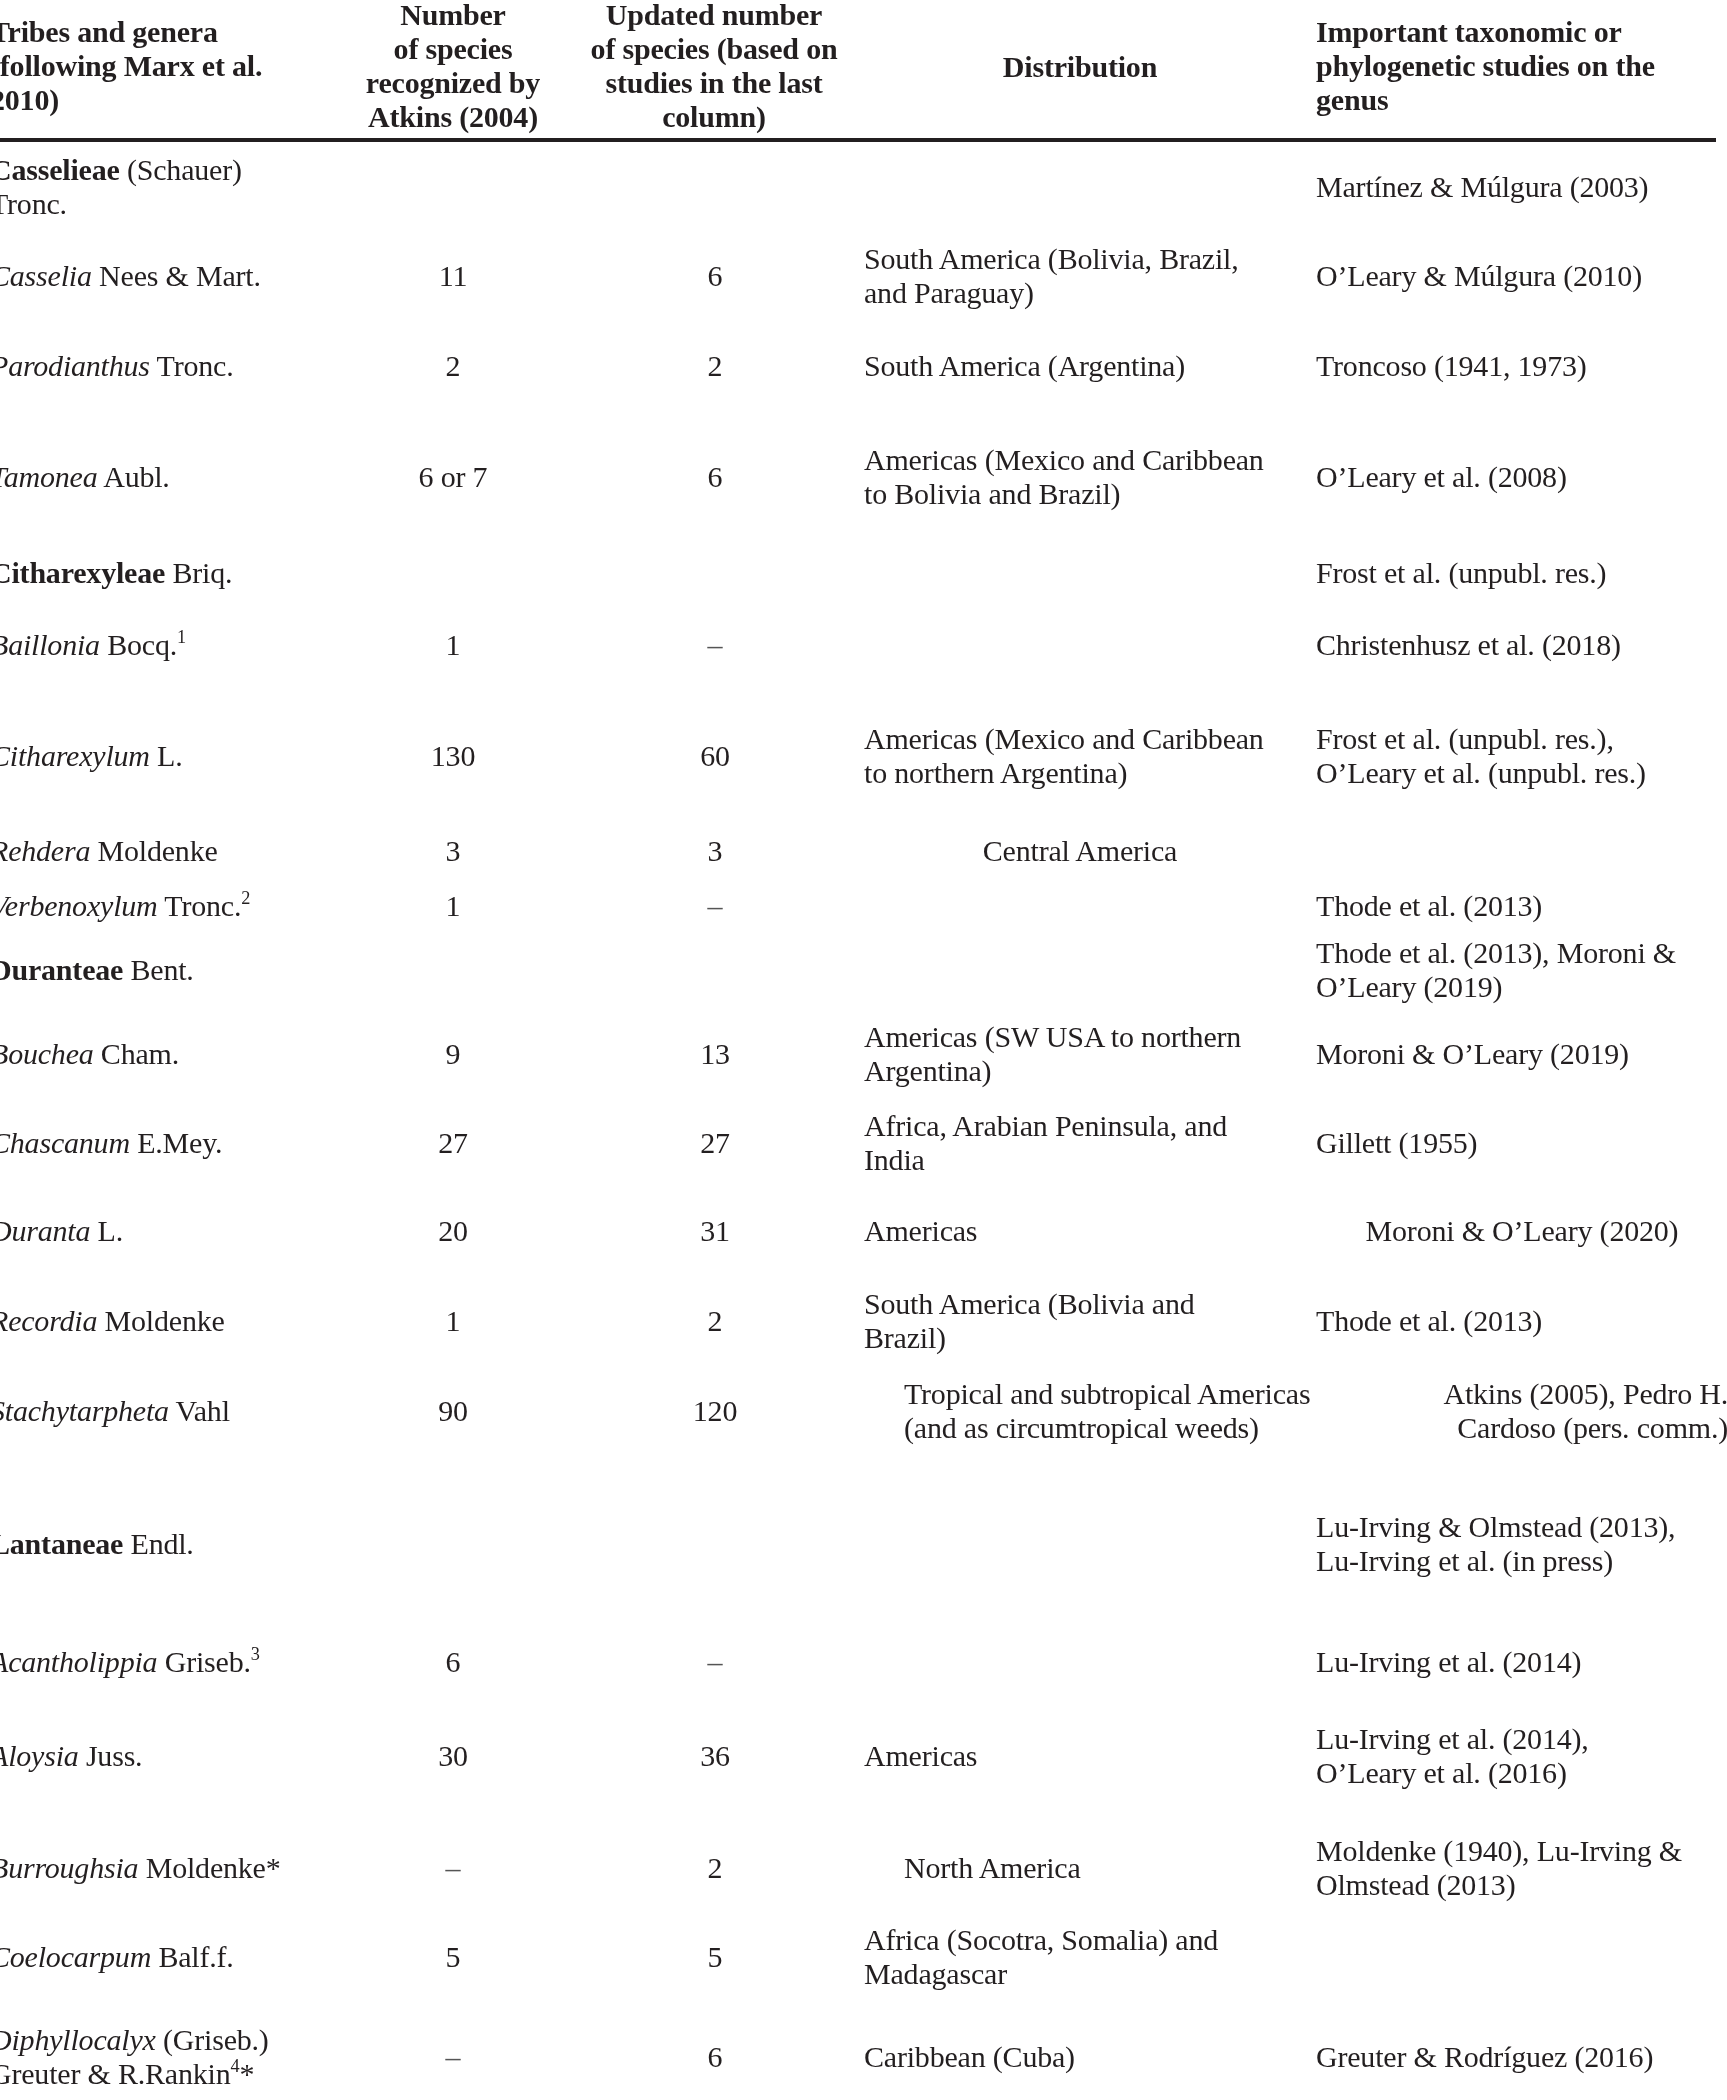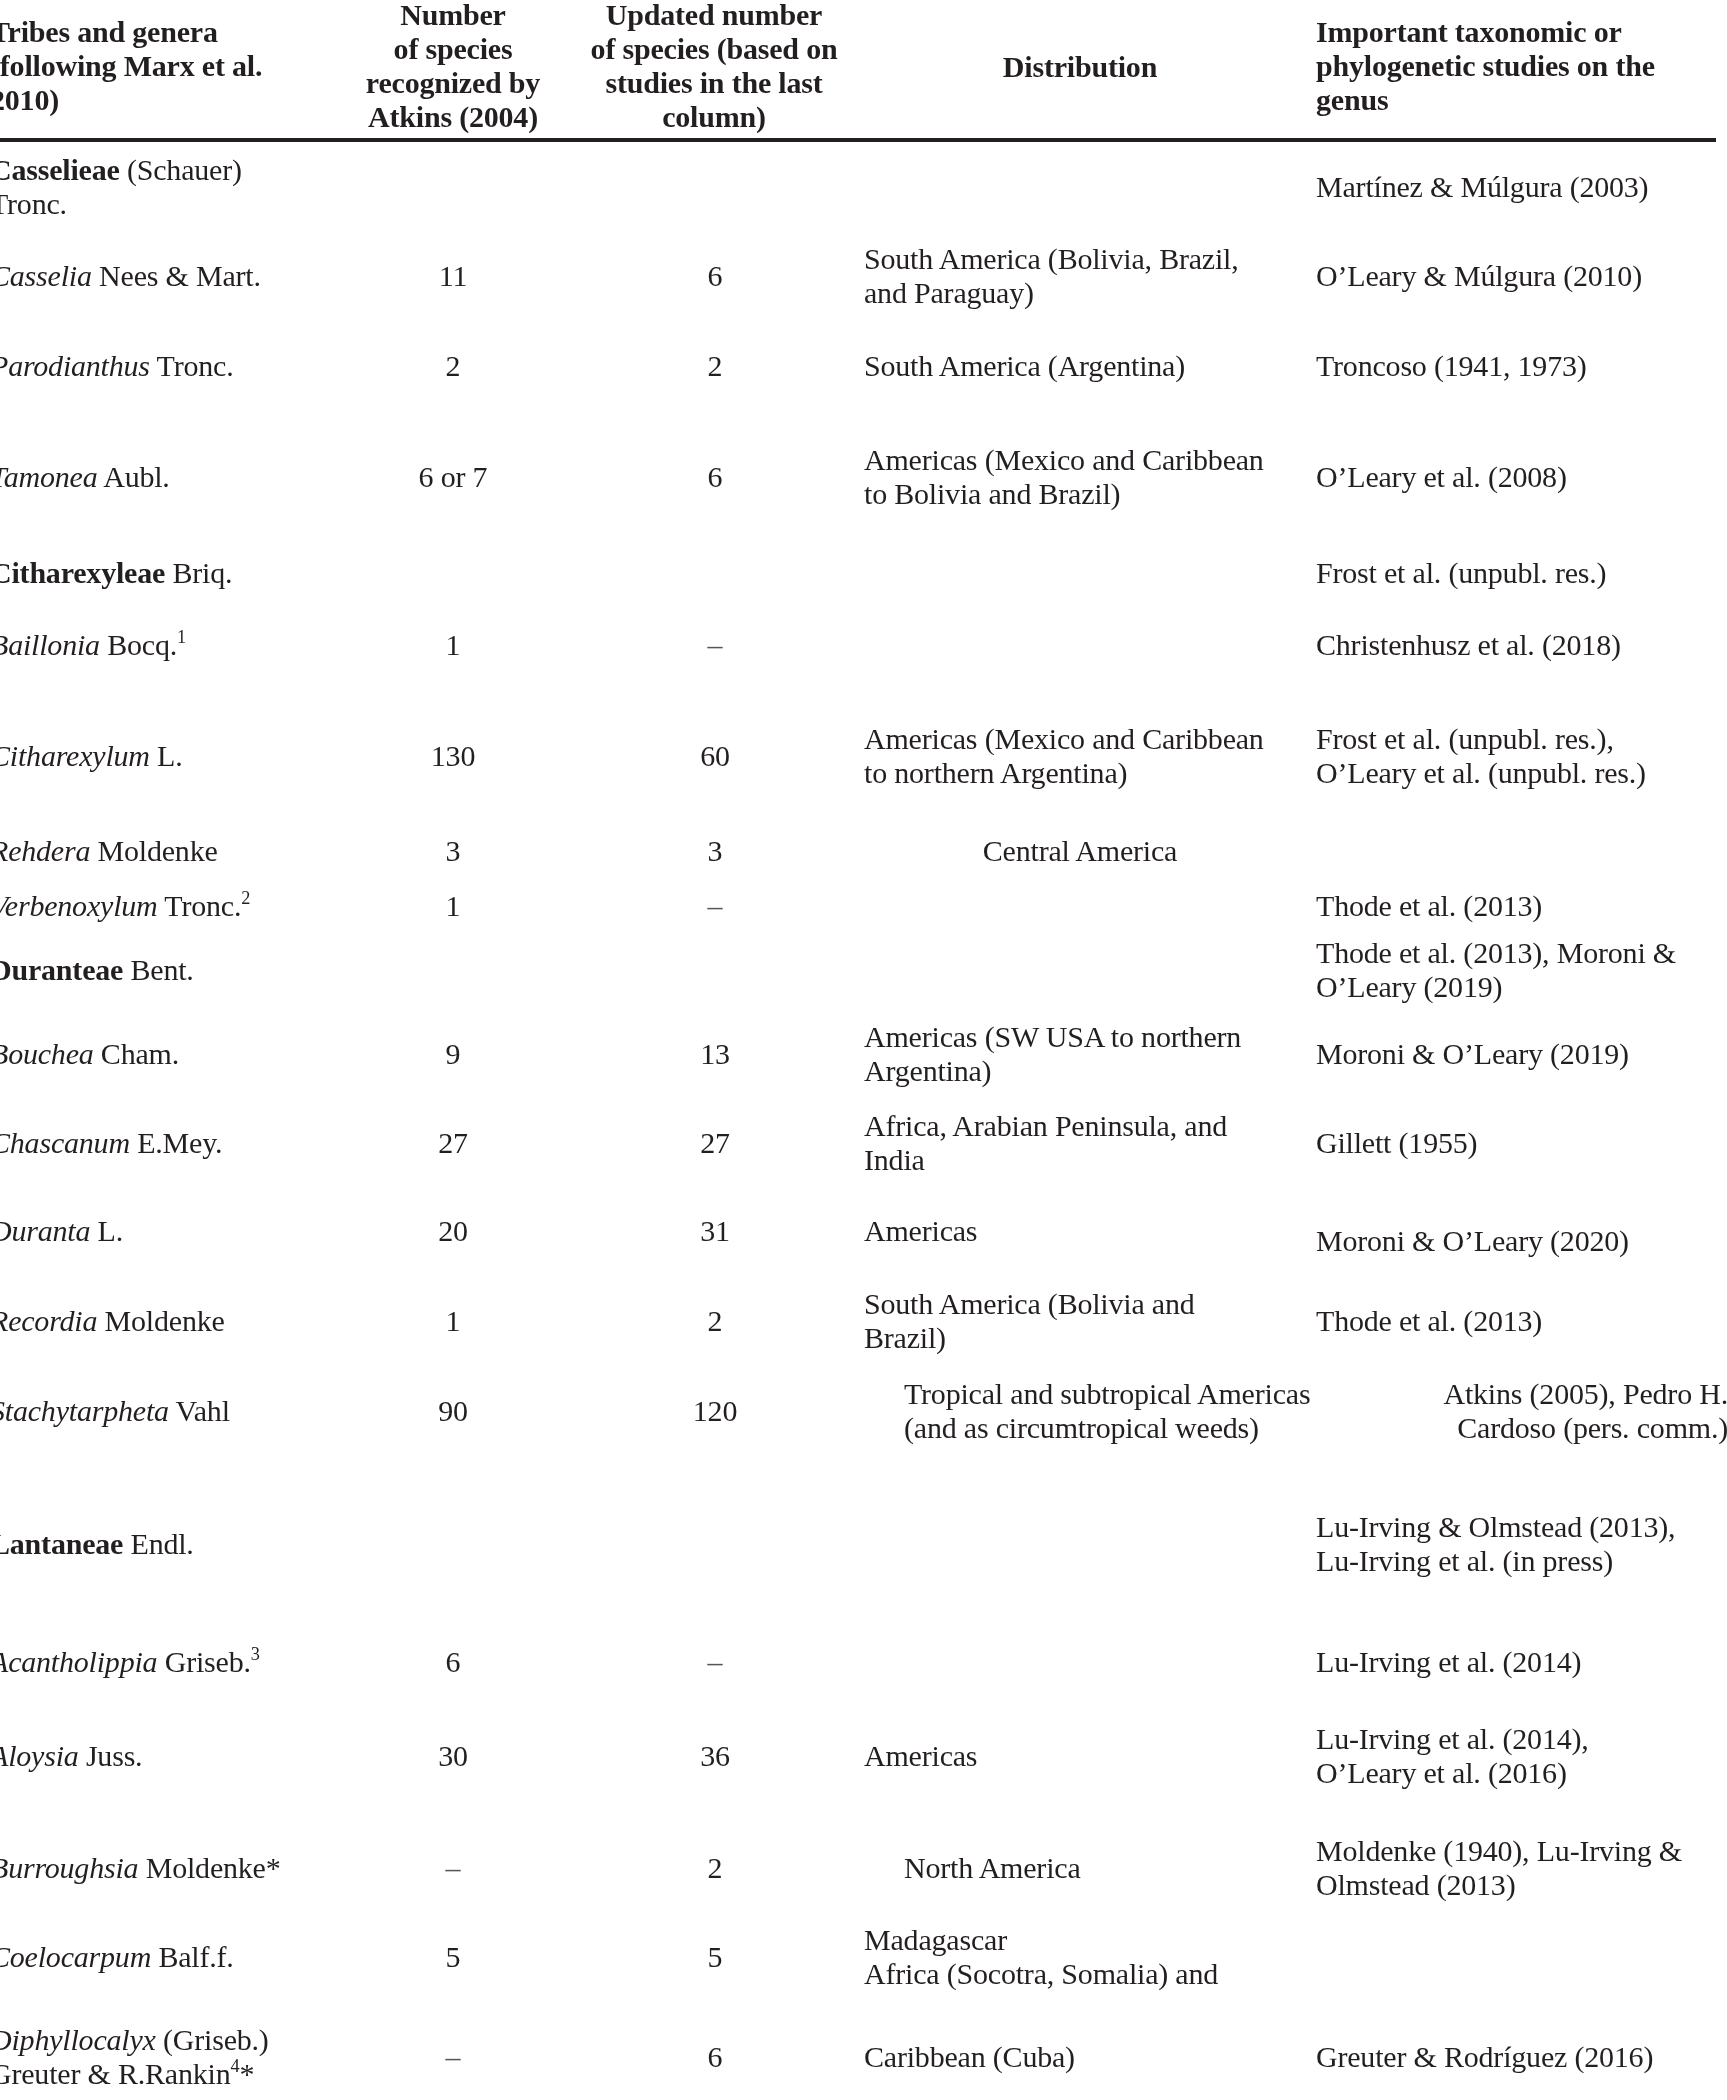--- a/index.html
+++ b/index.html
@@ -269,21 +269,21 @@
       </div>
       <div class="cell c-n1" style="top: 0px; height: 100px;">
         <span>20</span>
       </div>
       <div class="cell c-n2" style="top: 0px; height: 100px;">
         <span>31</span>
       </div>
       <div class="cell c-dist" style="top: 0px; height: 100px;">
         <div>Americas</div>
       </div>
-      <div class="cell c-ref" style="top: 10px; height: 100px;">
+      <div class="cell c-ref" style="top: 0px; height: 100px; align-items: center;">
         <div>Moroni &amp; O’Leary (2020)</div>
       </div>
     </div>
     <div class="row" style="top: 1271px; height: 100px;">
       <div class="cell c-name" style="top: 0px; height: 100px;">
         <div><span class="ital">Recordia</span><span> Moldenke</span></div>
       </div>
       <div class="cell c-n1" style="top: 0px; height: 100px;">
         <span>1</span>
       </div>
@@ -388,22 +388,22 @@
       <div class="cell c-name" style="top: 0px; height: 100px;">
         <div><span class="ital">Coelocarpum</span><span> Balf.f.</span></div>
       </div>
       <div class="cell c-n1" style="top: 0px; height: 100px;">
         <span>5</span>
       </div>
       <div class="cell c-n2" style="top: 0px; height: 100px;">
         <span>5</span>
       </div>
       <div class="cell c-dist" style="top: 0px; height: 100px;">
+        <div>Africa (Socotra, Somalia) and</div>
         <div>Madagascar</div>
-        <div>Africa (Socotra, Somalia) and</div>
       </div>
       <div class="cell c-ref" style="top: 0px; height: 100px;"></div>
     </div>
     <div class="row" style="top: 2007px; height: 100px;">
       <div class="cell c-name" style="top: 0px; height: 100px; width: 299px;">
         <div><span class="ital">Diphyllocalyx</span><span> (Griseb.) Greuter &amp; R.Rankin</span><sup>4</sup><span>*</span></div>
       </div>
       <div class="cell c-n1" style="top: 0px; height: 100px;">
         <span class="dash">–</span>
       </div>

